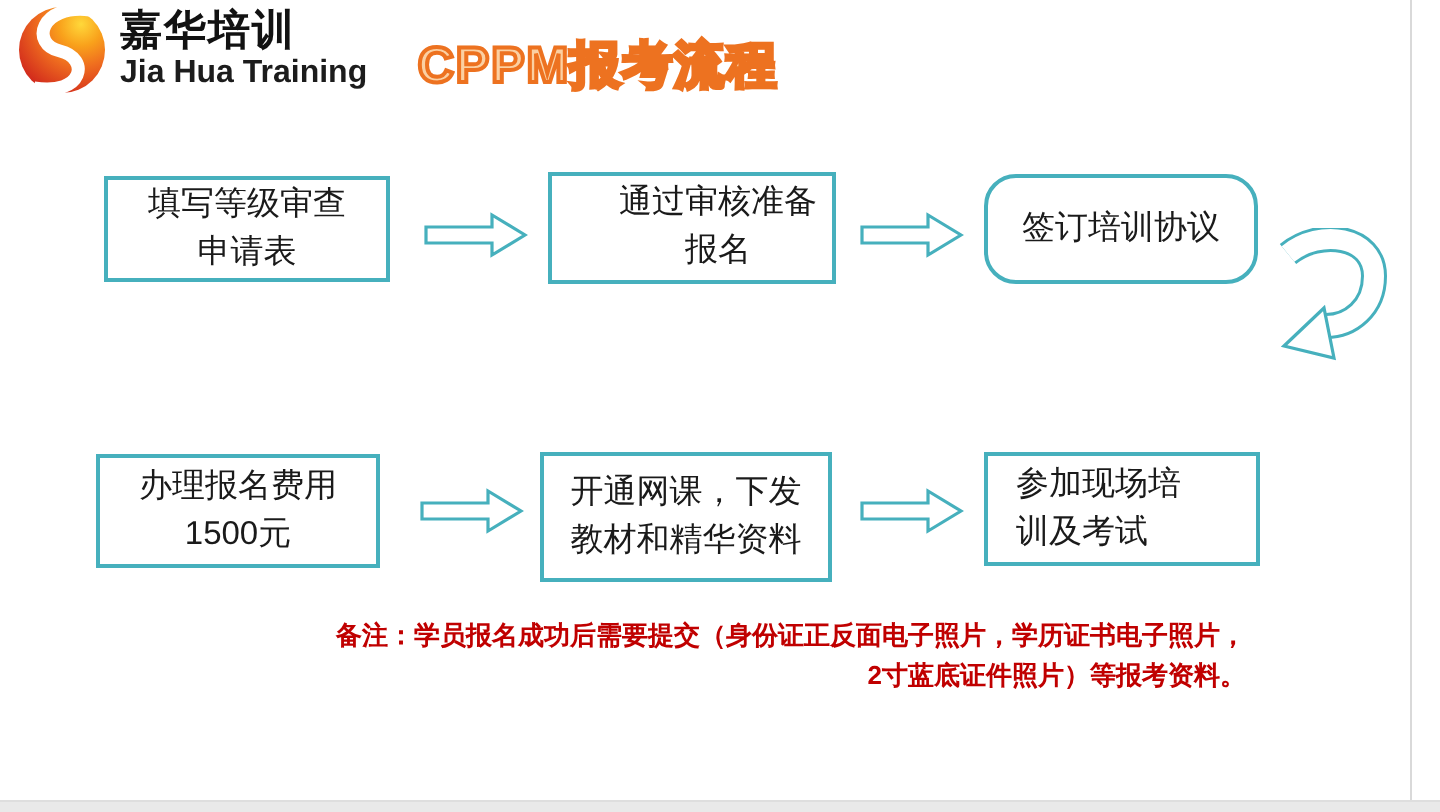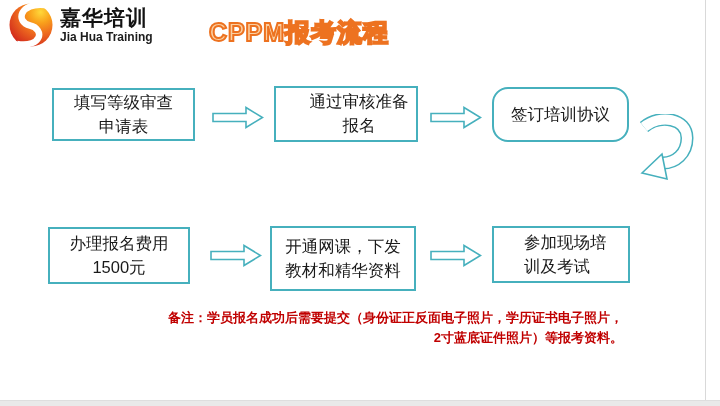--- a/index.html
+++ b/index.html
@@ -18,42 +18,42 @@
     position:absolute;left:0;bottom:0;width:720px;height:6px;
     background:#e9e9e9;border-top:1px solid #dedede;box-sizing:border-box;
   }
   
   .logo{
     position:absolute;left:8px;top:2px;
     display:flex;align-items:center;gap:6px;
   }
   .logo-text{display:flex;flex-direction:column;line-height:1.05;}
   .logo-cn{font-size:21px;font-weight:800;color:#121212;letter-spacing:1px;}
-  .logo-en{font-size:12px;font-weight:700;color:#1c1c1c;margin-top:2px;}
+  .logo-en{font-size:16px;font-weight:700;color:#1c1c1c;margin-top:2px;}
   
   .title{
     position:absolute;left:0;top:16px;width:598px;
     text-align:center;
     font-size:25px;font-weight:800;letter-spacing:1px;
     color:#fbd0a2;
     -webkit-text-stroke:2px #ed7220;
     text-shadow:0 0 1px #ed7220;
   }
   
   .flow-box{
     position:absolute;
     box-sizing:border-box;
     border:2px solid #46b0bd;
     background:#ffffff;
     display:flex;align-items:center;justify-content:center;
     text-align:center;
     font-size:16.5px;line-height:1.45;color:#1a1a1a;
     white-space:pre-line;
   }
-  .flow-box.align-left{justify-content:flex-start;text-align:left;padding-left:30px;}
+  .flow-box.align-left{justify-content:flex-start;text-align:left;padding-left:14px;}
   .arrow{position:absolute;}
   .note{
     position:absolute;left:118px;top:308px;width:505px;
     color:#c00000;font-size:13px;font-weight:700;line-height:1.5;
     white-space:pre-line;
     text-align:right;
   }
 </style>
 </head>
 <body>

